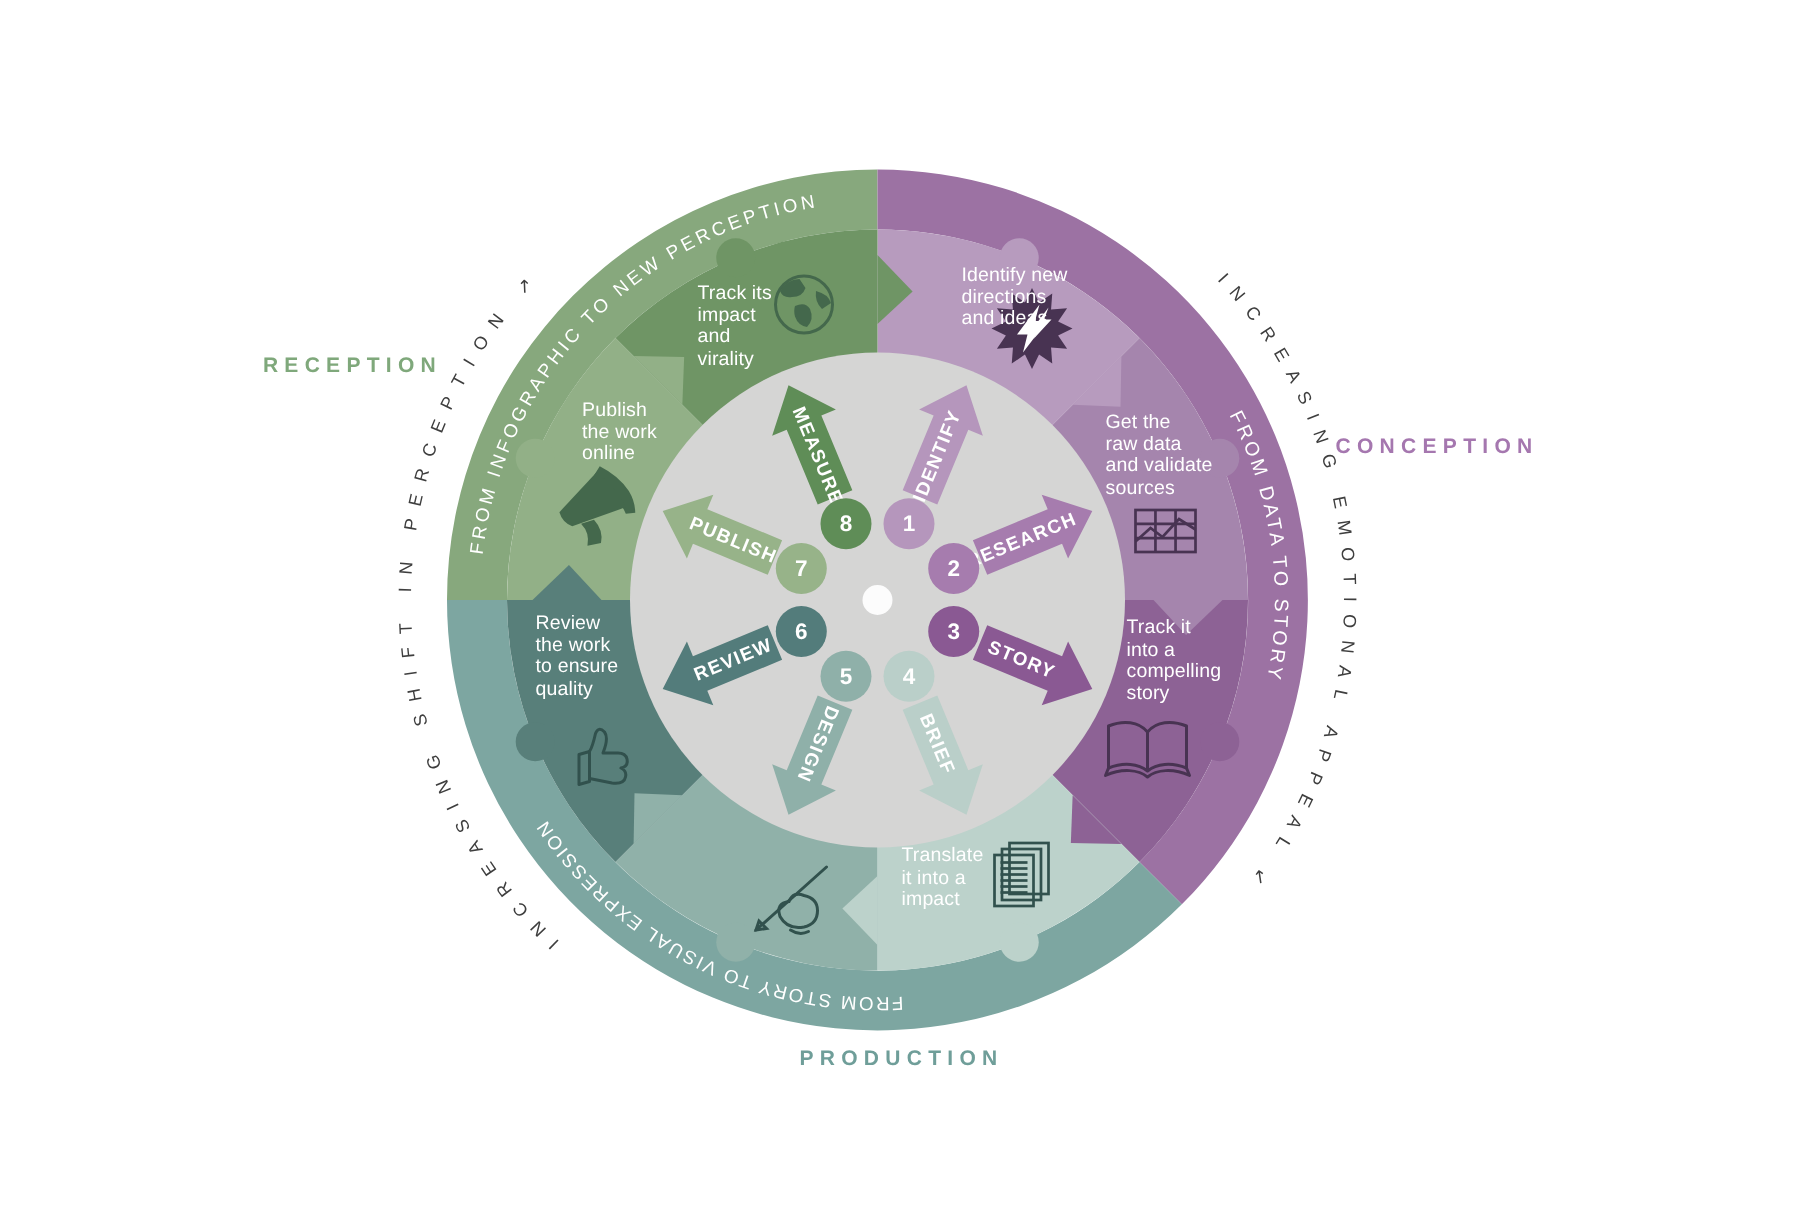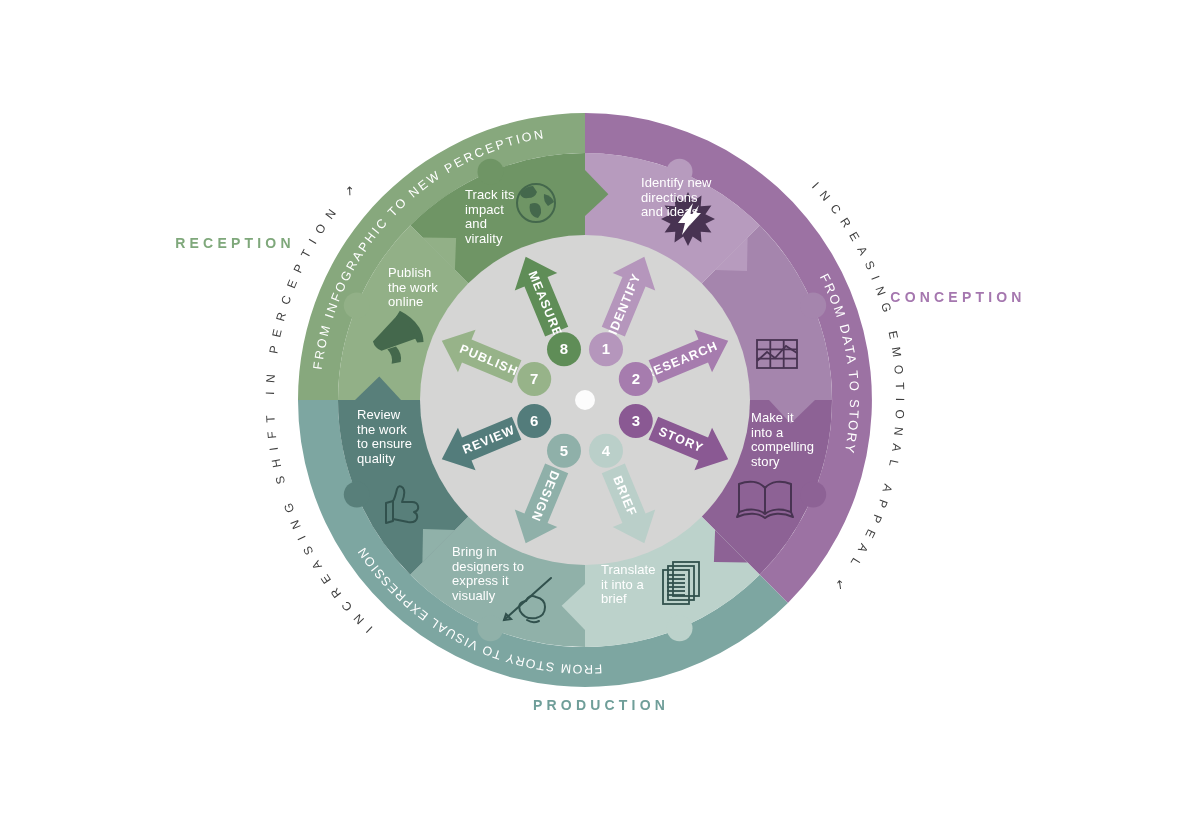--- a/index.html
+++ b/index.html
@@ -180,31 +180,31 @@
   <g>
     <text class="phase-label" x="235" y="248" text-anchor="middle" fill="#7fa87b">RECEPTION</text>
     <text class="phase-label" x="958" y="302" text-anchor="middle" fill="#a577af">CONCEPTION</text>
     <text class="phase-label" x="601" y="710" text-anchor="middle" fill="#6f9e99">PRODUCTION</text>
   </g>
 </svg>
 
 <div class="desc" style="left:641px;top:176px">Identify new
 directions
 and ideas</div>
-<div class="desc" style="left:751px;top:411px">Make it
+<div class="desc" style="left:737px;top:274px">Get the
+raw data
+and validate
+sources</div>
+<div class="desc" style="left:751px;top:411px">Track it
 into a
 compelling
 story</div>
 <div class="desc" style="left:601px;top:563px">Translate
 it into a
-brief</div>
-<div class="desc" style="left:452px;top:545px">Bring in
-designers to
-express it
-visually</div>
+impact</div>
 <div class="desc" style="left:357px;top:408px">Review
 the work
 to ensure
 quality</div>
 <div class="desc" style="left:388px;top:266px">Publish
 the work
 online</div>
 <div class="desc" style="left:465px;top:188px">Track its
 impact
 and

